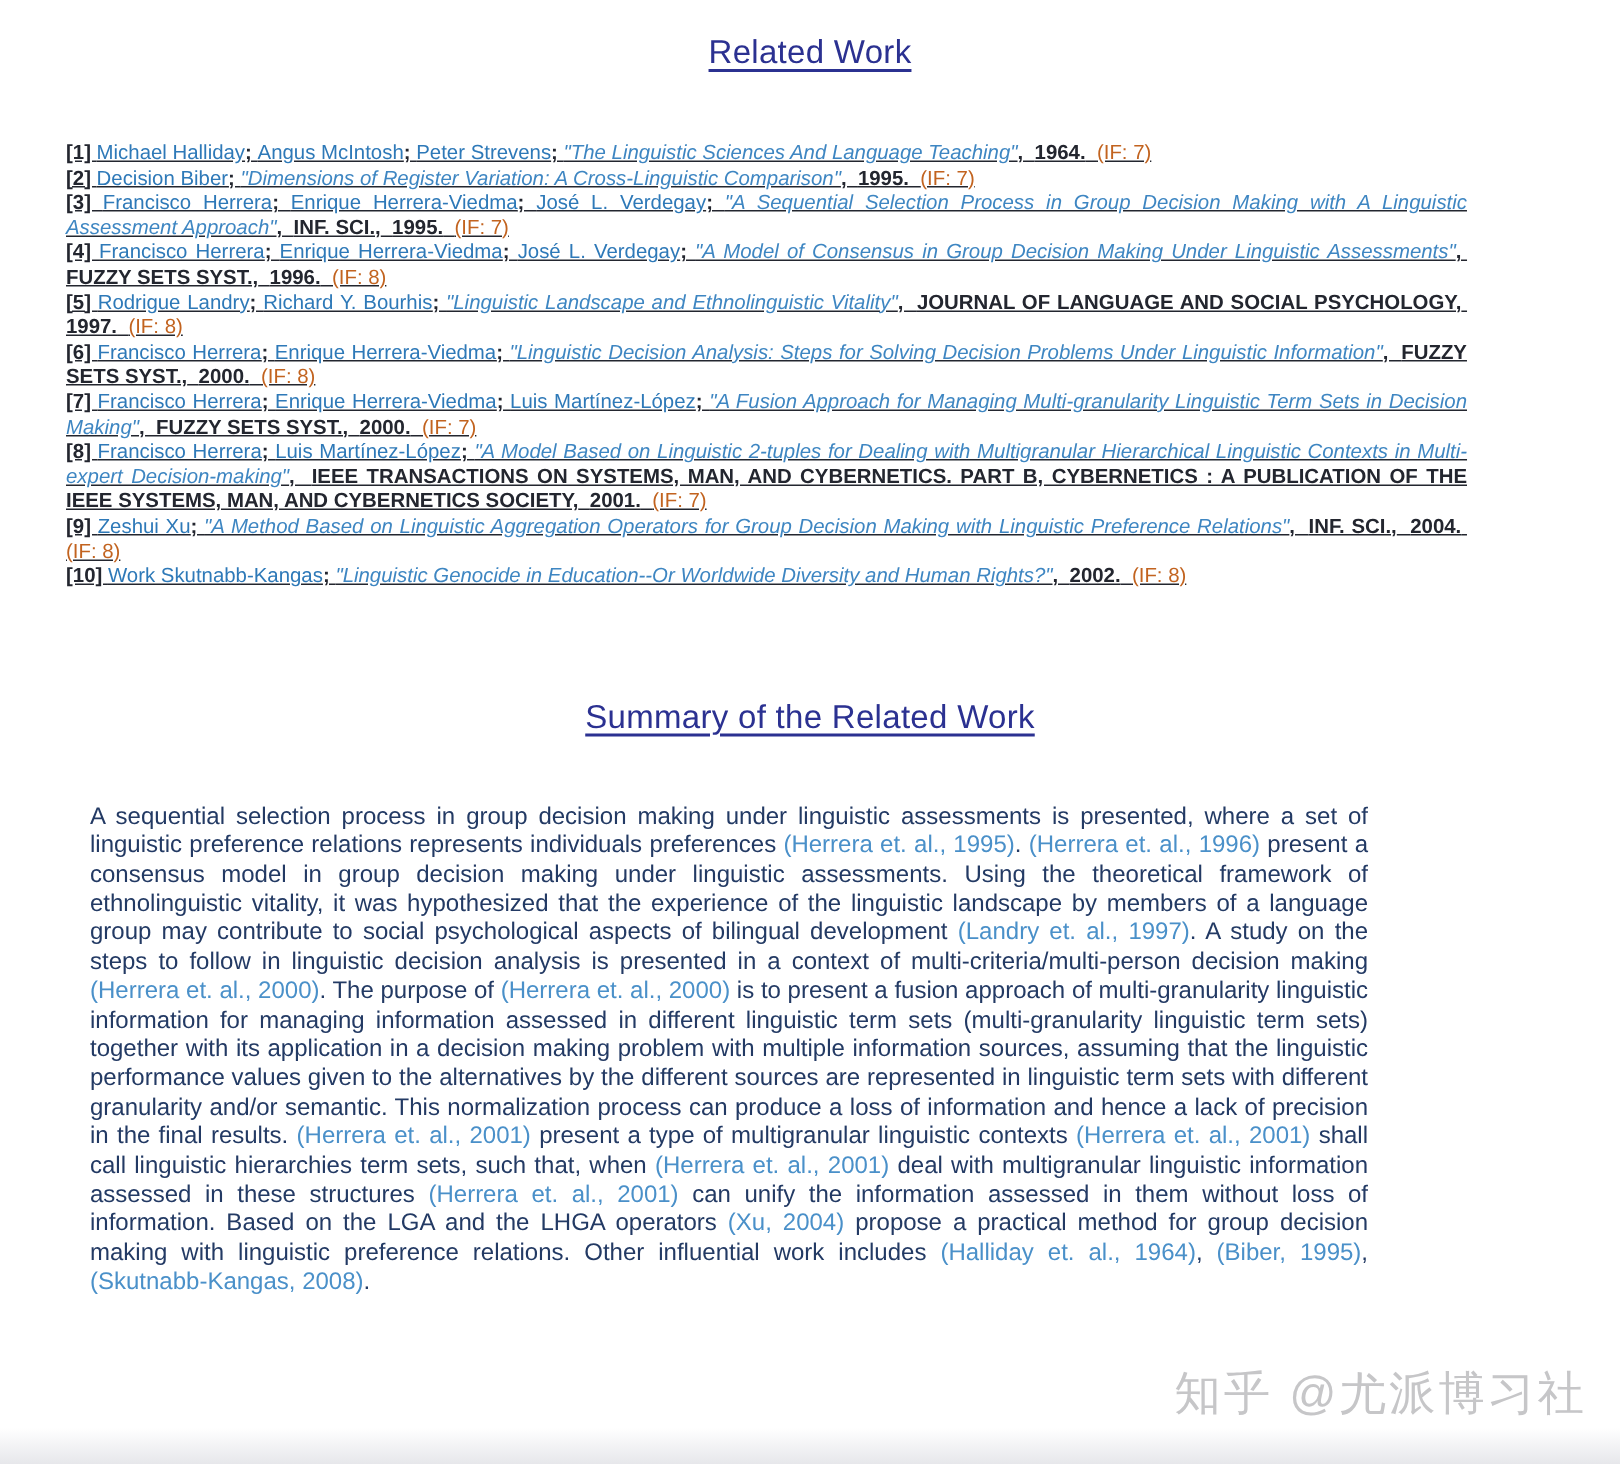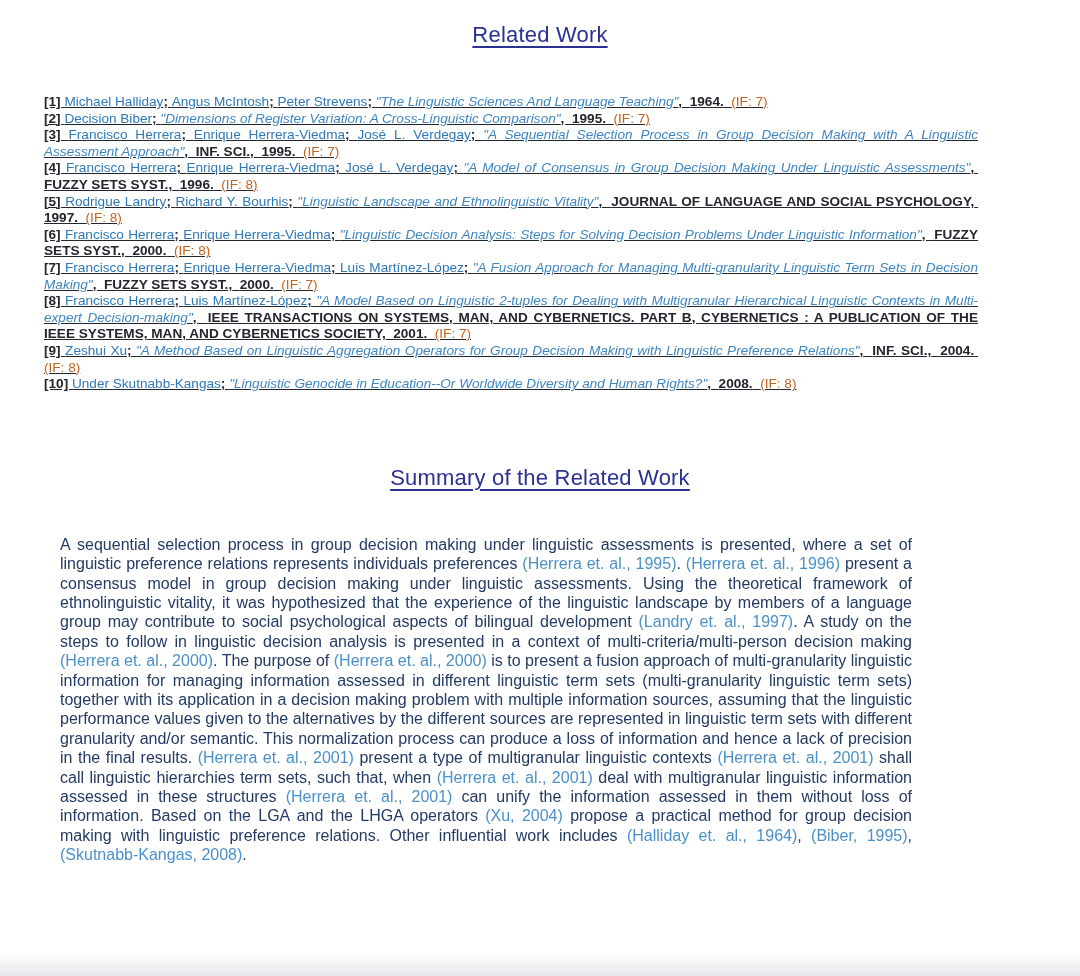--- a/index.html
+++ b/index.html
@@ -55,21 +55,22 @@
   <div class="refs">
       <div class="ref"><span class="ref-num">[1] </span><span class="ref-author">Michael Halliday</span><span class="ref-dark">; </span><span class="ref-author">Angus McIntosh</span><span class="ref-dark">; </span><span class="ref-author">Peter Strevens</span><span class="ref-dark">; </span><span class="ref-title">"The Linguistic Sciences And Language Teaching"</span><span class="ref-dark">,&nbsp; </span><span class="ref-year">1964.</span><span class="ref-dark">&nbsp; </span><span class="ref-if">(IF: 7)</span></div>
       <div class="ref"><span class="ref-num">[2] </span><span class="ref-author">Decision Biber</span><span class="ref-dark">; </span><span class="ref-title">"Dimensions of Register Variation: A Cross-Linguistic Comparison"</span><span class="ref-dark">,&nbsp; </span><span class="ref-year">1995.</span><span class="ref-dark">&nbsp; </span><span class="ref-if">(IF: 7)</span></div>
       <div class="ref"><span class="ref-num">[3] </span><span class="ref-author">Francisco Herrera</span><span class="ref-dark">; </span><span class="ref-author">Enrique Herrera-Viedma</span><span class="ref-dark">; </span><span class="ref-author">José L. Verdegay</span><span class="ref-dark">; </span><span class="ref-title">"A Sequential Selection Process in Group Decision Making with A Linguistic Assessment Approach"</span><span class="ref-dark">,&nbsp; </span><span class="ref-venue">INF. SCI.,</span><span class="ref-dark">&nbsp; </span><span class="ref-year">1995.</span><span class="ref-dark">&nbsp; </span><span class="ref-if">(IF: 7)</span></div>
       <div class="ref"><span class="ref-num">[4] </span><span class="ref-author">Francisco Herrera</span><span class="ref-dark">; </span><span class="ref-author">Enrique Herrera-Viedma</span><span class="ref-dark">; </span><span class="ref-author">José L. Verdegay</span><span class="ref-dark">; </span><span class="ref-title">"A Model of Consensus in Group Decision Making Under Linguistic Assessments"</span><span class="ref-dark">,&nbsp; </span><span class="ref-venue">FUZZY SETS SYST.,</span><span class="ref-dark">&nbsp; </span><span class="ref-year">1996.</span><span class="ref-dark">&nbsp; </span><span class="ref-if">(IF: 8)</span></div>
       <div class="ref"><span class="ref-num">[5] </span><span class="ref-author">Rodrigue Landry</span><span class="ref-dark">; </span><span class="ref-author">Richard Y. Bourhis</span><span class="ref-dark">; </span><span class="ref-title">"Linguistic Landscape and Ethnolinguistic Vitality"</span><span class="ref-dark">,&nbsp; </span><span class="ref-venue">JOURNAL OF LANGUAGE AND SOCIAL PSYCHOLOGY,</span><span class="ref-dark">&nbsp; </span><span class="ref-year">1997.</span><span class="ref-dark">&nbsp; </span><span class="ref-if">(IF: 8)</span></div>
       <div class="ref"><span class="ref-num">[6] </span><span class="ref-author">Francisco Herrera</span><span class="ref-dark">; </span><span class="ref-author">Enrique Herrera-Viedma</span><span class="ref-dark">; </span><span class="ref-title">"Linguistic Decision Analysis: Steps for Solving Decision Problems Under Linguistic Information"</span><span class="ref-dark">,&nbsp; </span><span class="ref-venue">FUZZY SETS SYST.,</span><span class="ref-dark">&nbsp; </span><span class="ref-year">2000.</span><span class="ref-dark">&nbsp; </span><span class="ref-if">(IF: 8)</span></div>
       <div class="ref"><span class="ref-num">[7] </span><span class="ref-author">Francisco Herrera</span><span class="ref-dark">; </span><span class="ref-author">Enrique Herrera-Viedma</span><span class="ref-dark">; </span><span class="ref-author">Luis Martínez-López</span><span class="ref-dark">; </span><span class="ref-title">"A Fusion Approach for Managing Multi-granularity Linguistic Term Sets in Decision Making"</span><span class="ref-dark">,&nbsp; </span><span class="ref-venue">FUZZY SETS SYST.,</span><span class="ref-dark">&nbsp; </span><span class="ref-year">2000.</span><span class="ref-dark">&nbsp; </span><span class="ref-if">(IF: 7)</span></div>
       <div class="ref"><span class="ref-num">[8] </span><span class="ref-author">Francisco Herrera</span><span class="ref-dark">; </span><span class="ref-author">Luis Martínez-López</span><span class="ref-dark">; </span><span class="ref-title">"A Model Based on Linguistic 2-tuples for Dealing with Multigranular Hierarchical Linguistic Contexts in Multi-expert Decision-making"</span><span class="ref-dark">,&nbsp; </span><span class="ref-venue">IEEE TRANSACTIONS ON SYSTEMS, MAN, AND CYBERNETICS. PART B, CYBERNETICS : A PUBLICATION OF THE IEEE SYSTEMS, MAN, AND CYBERNETICS SOCIETY,</span><span class="ref-dark">&nbsp; </span><span class="ref-year">2001.</span><span class="ref-dark">&nbsp; </span><span class="ref-if">(IF: 7)</span></div>
       <div class="ref"><span class="ref-num">[9] </span><span class="ref-author">Zeshui Xu</span><span class="ref-dark">; </span><span class="ref-title">"A Method Based on Linguistic Aggregation Operators for Group Decision Making with Linguistic Preference Relations"</span><span class="ref-dark">,&nbsp; </span><span class="ref-venue">INF. SCI.,</span><span class="ref-dark">&nbsp; </span><span class="ref-year">2004.</span><span class="ref-dark">&nbsp; </span><span class="ref-if">(IF: 8)</span></div>
-      <div class="ref"><span class="ref-num">[10] </span><span class="ref-author">Under Skutnabb-Kangas</span><span class="ref-dark">; </span><span class="ref-title">"Linguistic Genocide in Education--Or Worldwide Diversity and Human Rights?"</span><span class="ref-dark">,&nbsp; </span><span class="ref-year">2008.</span><span class="ref-dark">&nbsp; </span><span class="ref-if">(IF: 8)</span></div>
+      <div class="ref"><span class="ref-num">[10] </span><span class="ref-author">Work Skutnabb-Kangas</span><span class="ref-dark">; </span><span class="ref-title">"Linguistic Genocide in Education--Or Worldwide Diversity and Human Rights?"</span><span class="ref-dark">,&nbsp; </span><span class="ref-year">2002.</span><span class="ref-dark">&nbsp; </span><span class="ref-if">(IF: 8)</span></div>
     </div>
 
   <h2 class="heading">Summary of the Related Work</h2>
 
   <p class="summary"><span class="stext">A sequential selection process in group decision making under linguistic assessments is presented, where a set of linguistic preference relations represents individuals preferences </span><span class="cite">(Herrera et. al., 1995)</span><span class="stext">. </span><span class="cite">(Herrera et. al., 1996)</span><span class="stext"> present a consensus model in group decision making under linguistic assessments. Using the theoretical framework of ethnolinguistic vitality, it was hypothesized that the experience of the linguistic landscape by members of a language group may contribute to social psychological aspects of bilingual development </span><span class="cite">(Landry et. al., 1997)</span><span class="stext">. A study on the steps to follow in linguistic decision analysis is presented in a context of multi-criteria/multi-person decision making </span><span class="cite">(Herrera et. al., 2000)</span><span class="stext">. The purpose of </span><span class="cite">(Herrera et. al., 2000)</span><span class="stext"> is to present a fusion approach of multi-granularity linguistic information for managing information assessed in different linguistic term sets (multi-granularity linguistic term sets) together with its application in a decision making problem with multiple information sources, assuming that the linguistic performance values given to the alternatives by the different sources are represented in linguistic term sets with different granularity and/or semantic. This normalization process can produce a loss of information and hence a lack of precision in the final results. </span><span class="cite">(Herrera et. al., 2001)</span><span class="stext"> present a type of multigranular linguistic contexts </span><span class="cite">(Herrera et. al., 2001)</span><span class="stext"> shall call linguistic hierarchies term sets, such that, when </span><span class="cite">(Herrera et. al., 2001)</span><span class="stext"> deal with multigranular linguistic information assessed in these structures </span><span class="cite">(Herrera et. al., 2001)</span><span class="stext"> can unify the information assessed in them without loss of information. Based on the LGA and the LHGA operators </span><span class="cite">(Xu, 2004)</span><span class="stext"> propose a practical method for group decision making with linguistic preference relations. Other influential work includes </span><span class="cite">(Halliday et. al., 1964)</span><span class="stext">, </span><span class="cite">(Biber, 1995)</span><span class="stext">, </span><span class="cite">(Skutnabb-Kangas, 2008)</span><span class="stext">.</span></p>
 
   <div class="bottom-fade"></div>
+  <div class="watermark">知乎 @尤派博习社</div>
 </div>
 
 </body></html>

